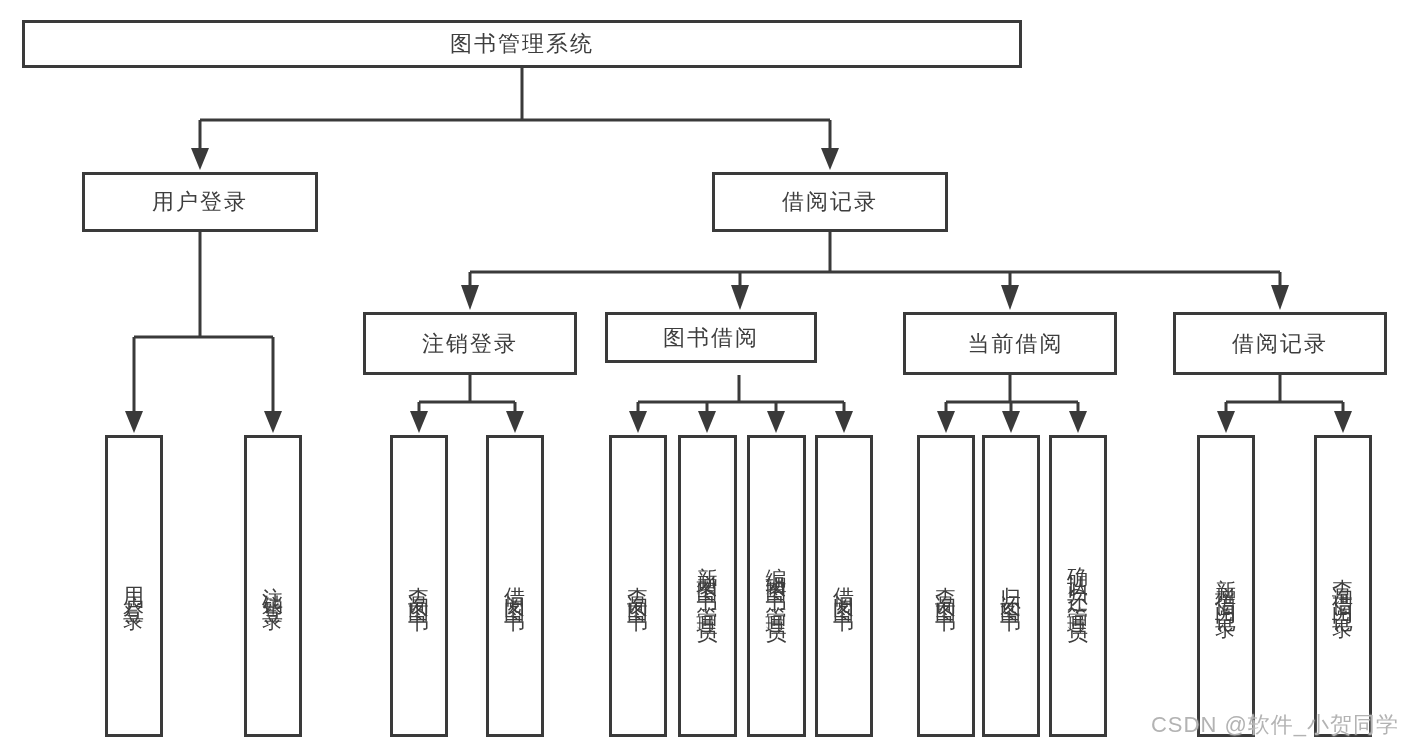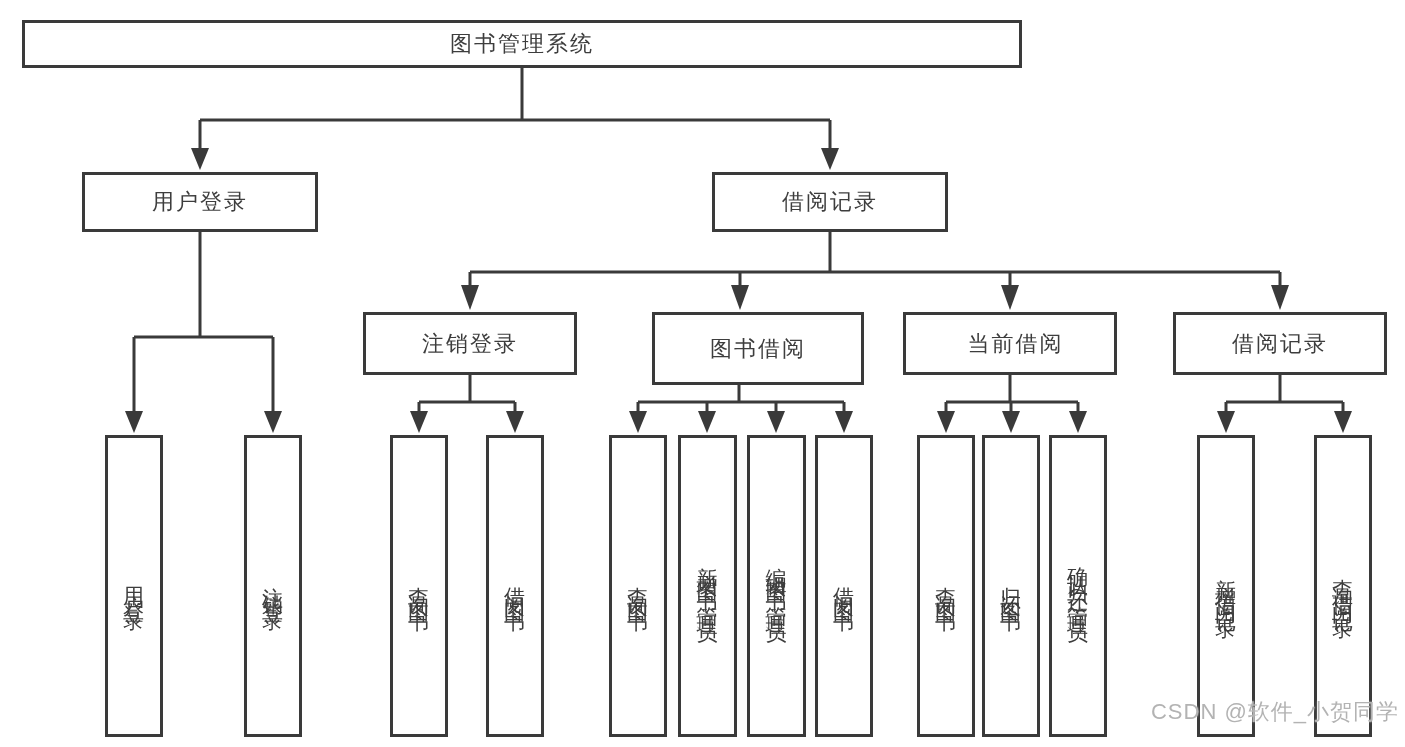--- a/index.html
+++ b/index.html
@@ -32,21 +32,21 @@
     writing-mode:vertical-rl;
     text-orientation:mixed;
     font-size:21px;
     line-height:1;
     letter-spacing:8px;
     white-space:nowrap;
   }
   .watermark {
     position:absolute;
     right:6px;
-    bottom:20px;
+    bottom:7px;
     font-size:22px;
     color:#b3b3b3;
     letter-spacing:1px;
     text-shadow:0 0 2px #ffffff;
     white-space:nowrap;
   }
 </style>
 </head>
 <body>
 
@@ -106,21 +106,21 @@
   <div class="node h" style="left:82px; top:172px; width:236px; height:60px;">
     <span>用户登录</span>
   </div>
   <div class="node h" style="left:712px; top:172px; width:236px; height:60px;">
     <span>借阅记录</span>
   </div>
 
   <div class="node h" style="left:363px; top:312px; width:214px; height:63px;">
     <span>注销登录</span>
   </div>
-  <div class="node h" style="left:652px; top:312px; width:212px; height:73px;">
+  <div class="node h" style="left:605px; top:312px; width:212px; height:51px;">
     <span>图书借阅</span>
   </div>
   <div class="node h" style="left:903px; top:312px; width:214px; height:63px;padding-left:11px;">
     <span>当前借阅</span>
   </div>
   <div class="node h" style="left:1173px; top:312px; width:214px; height:63px;">
     <span>借阅记录</span>
   </div>
 
   <div class="node v" style="left:105px; top:435px; width:58px; height:302px;">

